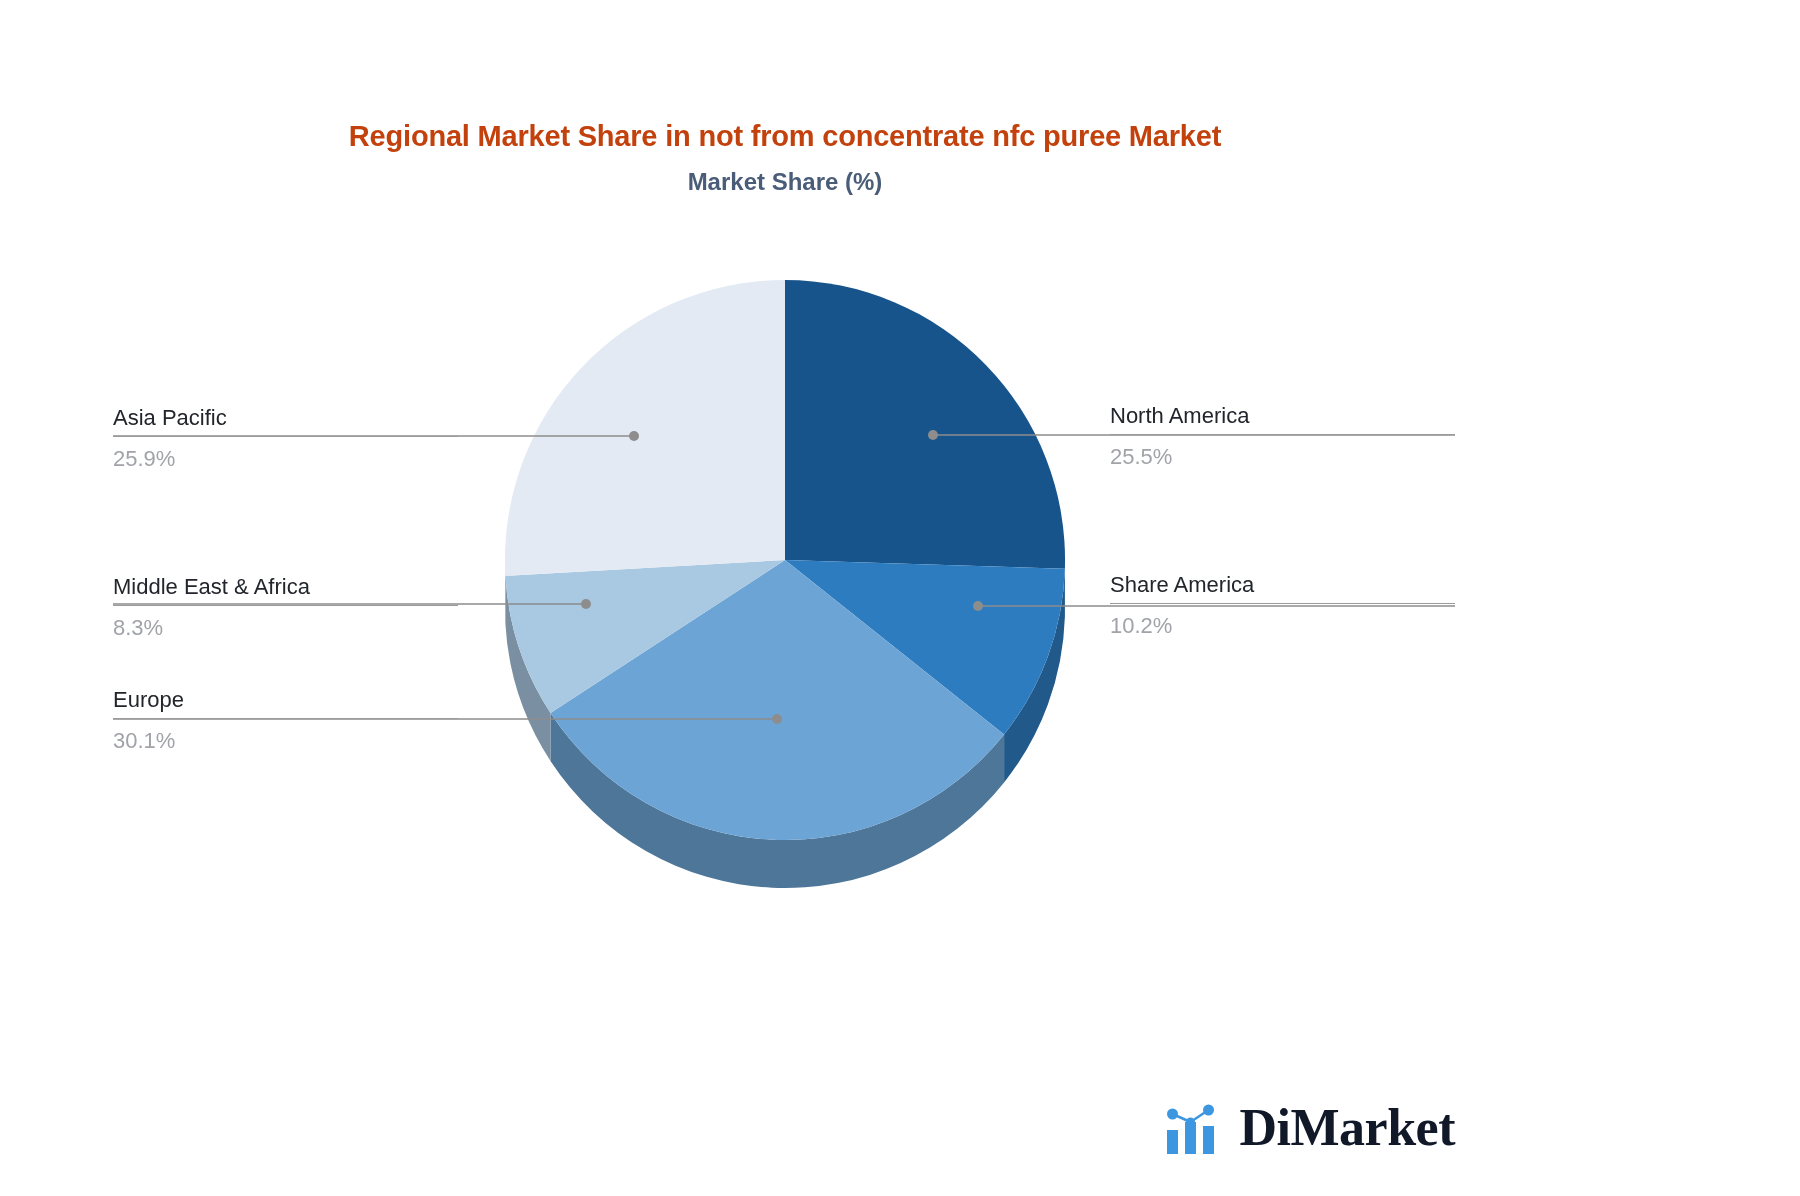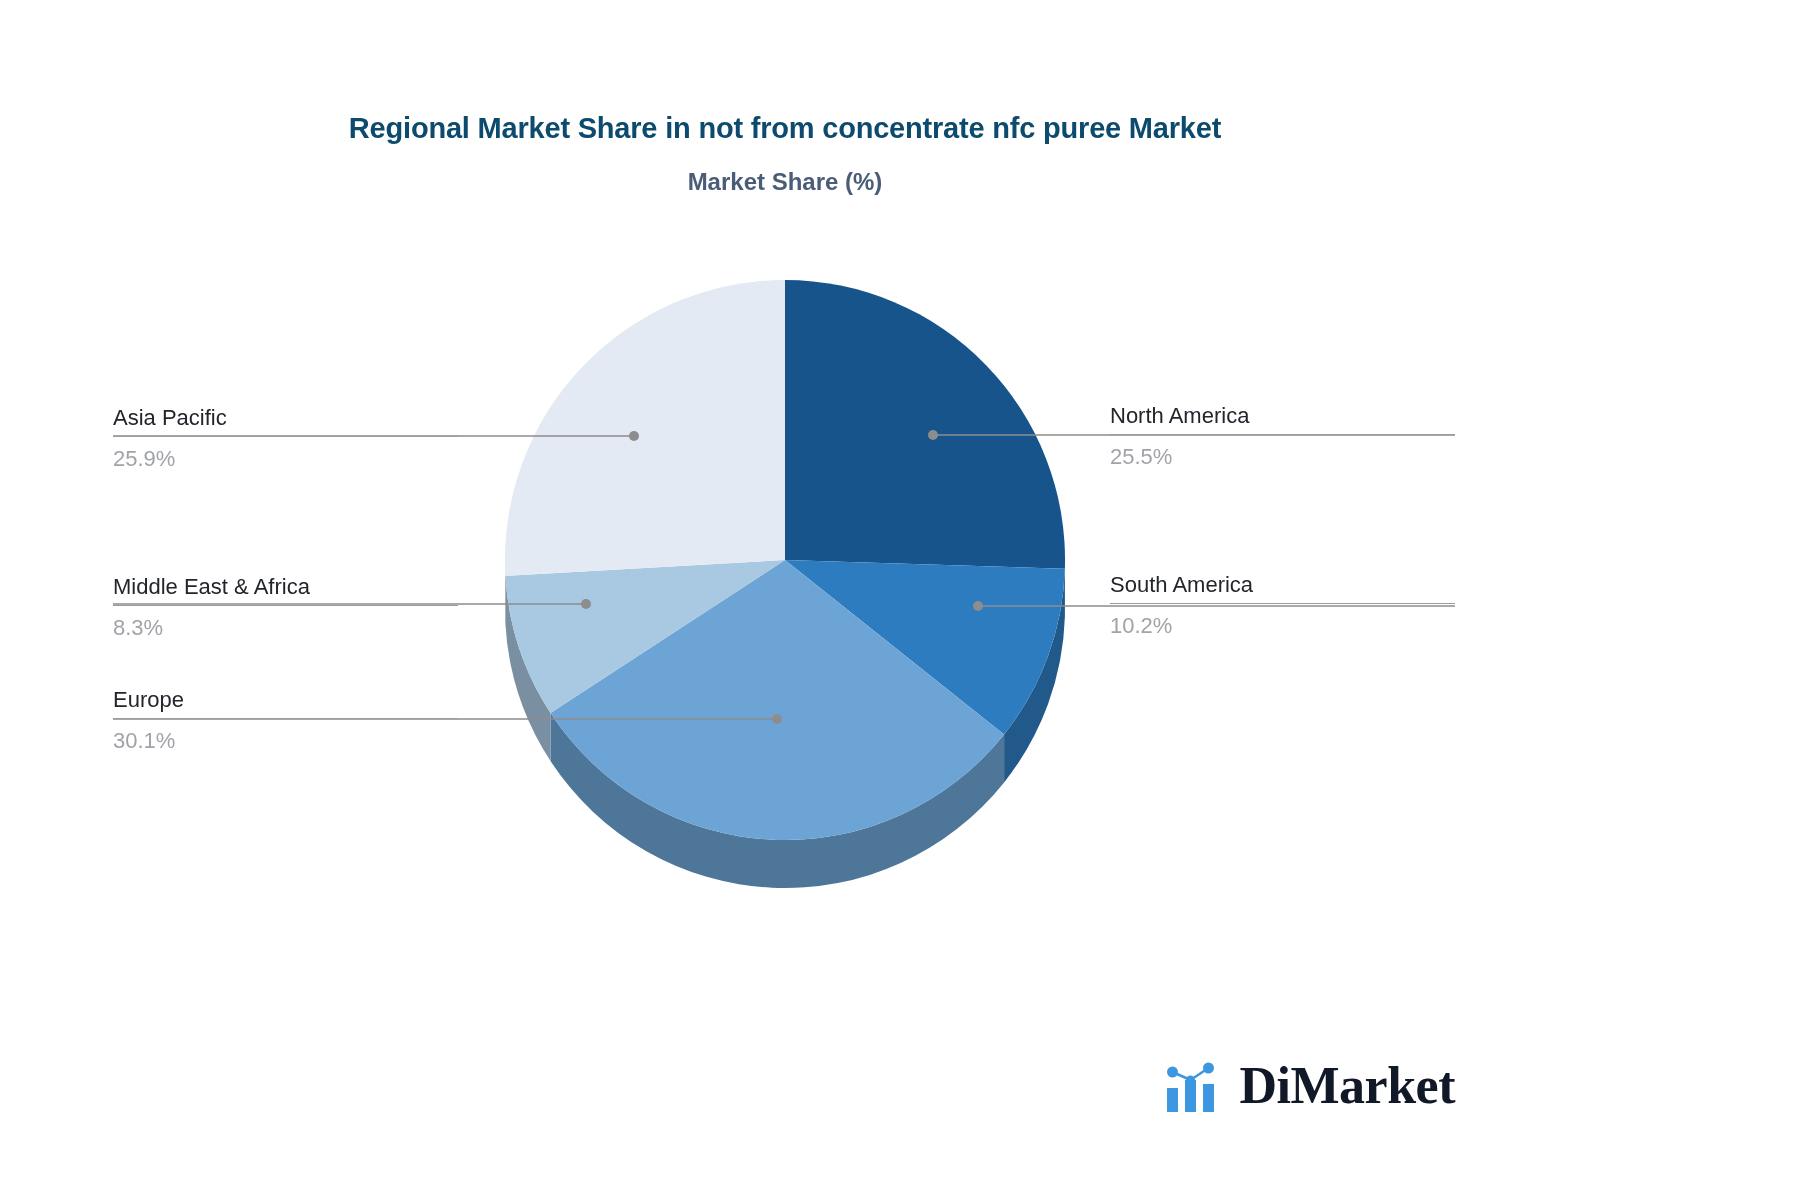--- a/index.html
+++ b/index.html
@@ -15,26 +15,26 @@
     width: 1800px;
     height: 1196px;
     background: #ffffff;
     overflow: hidden;
   }
 
   
   #chart-title {
     position: absolute;
     left: 0;
-    top: 112px;
+    top: 120px;
     width: 1570px;
     text-align: center;
     font-size: 29px;
     font-weight: bold;
-    color: #0c4a6e;
+    color: #c2410c;
     letter-spacing: -0.2px;
   }
   #chart-subtitle {
     position: absolute;
     left: 0;
     top: 168px;
     width: 1570px;
     text-align: center;
     font-size: 24px;
     font-weight: bold;
@@ -79,21 +79,21 @@
   #callout-asia-pacific        { top: 404px; }
   #callout-middle-east-africa  { top: 573px; }
   #callout-europe              { top: 686px; }
   #callout-north-america       { top: 402px; }
   #callout-south-america       { top: 571px; }
 
   
   #logo {
     position: absolute;
     right: 345px;
-    top: 1058px;
+    top: 1100px;
     display: flex;
     align-items: center;
     gap: 15px;
   }
   #logo-mark { display: block; }
   #logo-text {
     font-family: "Liberation Serif", serif;
     font-size: 52px;
     font-weight: bold;
     color: #111827;
@@ -168,21 +168,21 @@
     <div class="cl-value">30.1%</div>
   </div>
 
   <div class="callout right" id="callout-north-america">
     <div class="cl-name">North America</div>
     <div class="cl-rule"></div>
     <div class="cl-value">25.5%</div>
   </div>
 
   <div class="callout right" id="callout-south-america">
-    <div class="cl-name">South America</div>
+    <div class="cl-name">Share America</div>
     <div class="cl-rule"></div>
     <div class="cl-value">10.2%</div>
   </div>
 
   <div id="logo">
     <svg id="logo-mark" width="62" height="56" viewBox="0 0 62 56">
       <rect x="4" y="30" width="11" height="24" fill="#3d97e0"></rect>
       <rect x="22" y="22" width="11" height="32" fill="#3d97e0"></rect>
       <rect x="40" y="26" width="11" height="28" fill="#3d97e0"></rect>
       <line x1="9.5" y1="14" x2="27.5" y2="22" stroke="#3d97e0" stroke-width="2.5"></line>

